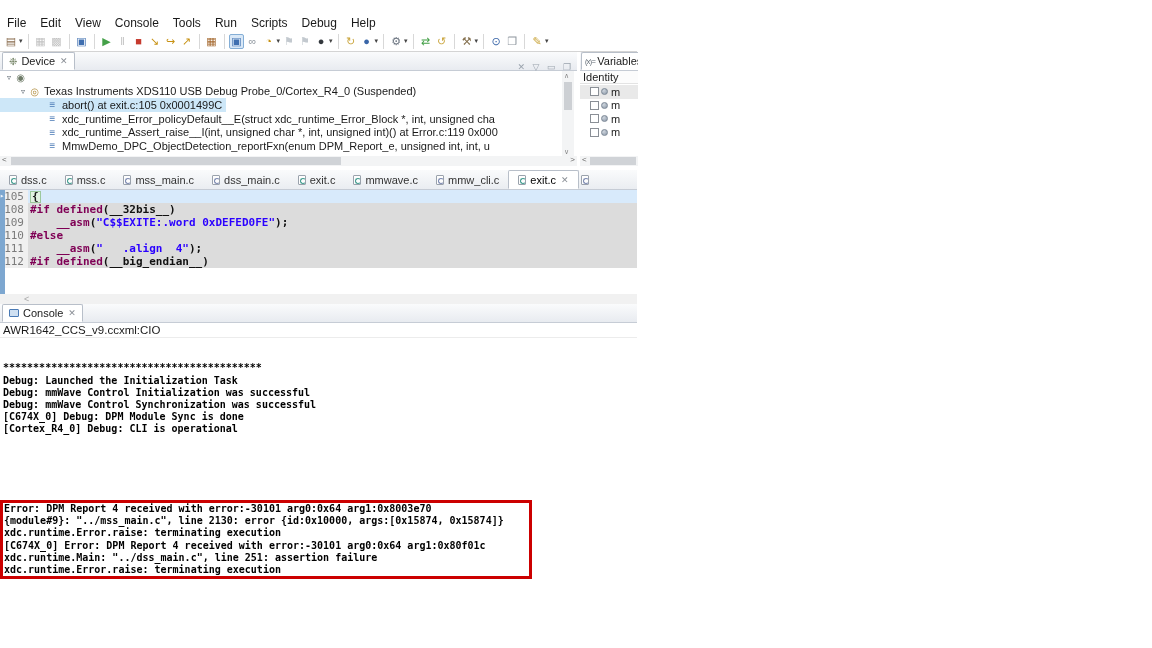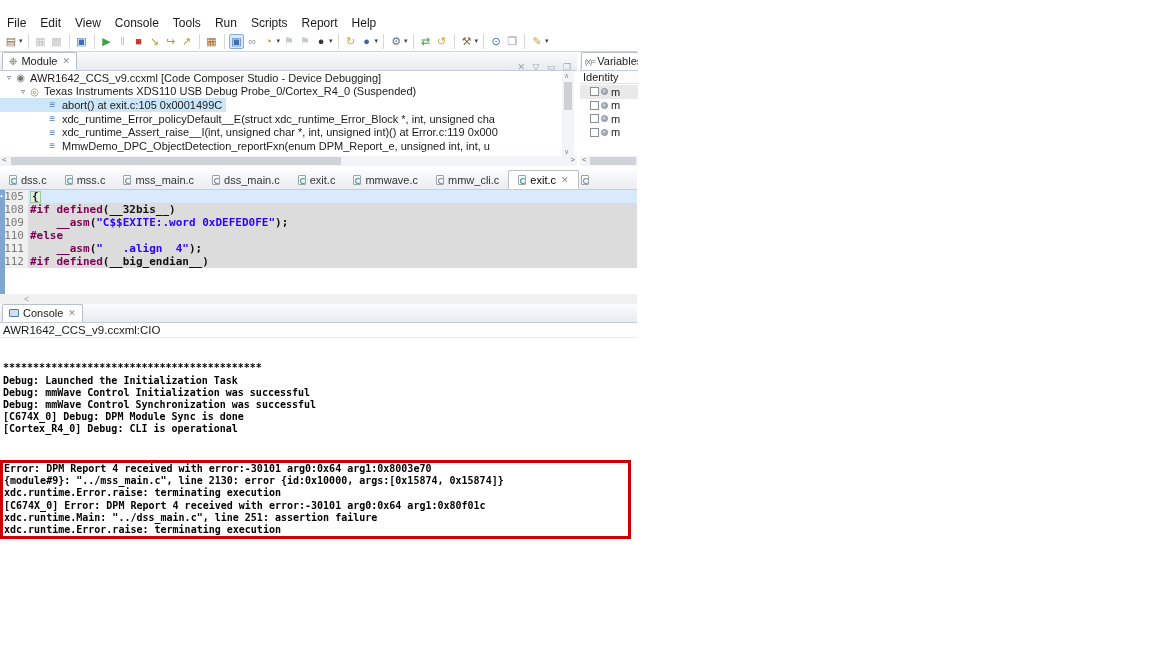--- a/index.html
+++ b/index.html
@@ -100,38 +100,38 @@
 
   
   .console-panel { position:absolute; left:0; top:304px; width:637px; height:200px; background:#fff; }
   .console-panel .viewtabs { left:0; top:0; width:637px; }
   .cio-title { position:absolute; left:0; top:20px; width:637px; height:14px; font-size:11.5px;
                padding-left:3px; color:#1a1a1a; border-bottom:1px solid #ececec; }
   .console-out { position:absolute; left:0; top:34px; width:637px;
                  font-family:"DejaVu Sans Mono", monospace; font-size:10px; font-weight:bold;
                  line-height:12.2px; white-space:pre; color:#000; }
   .cline { padding-left:3px; }
-  .redbox { width:631px; border:3px solid #cc0000; }
+  .redbox { width:532px; border:3px solid #cc0000;margin-top:40px; }
   .redbox .cline { padding-left:1px; }
 </style>
 </head>
 <body>
 
 <div id="canvas">
 
 
   <div class="menubar">
       <span class="menu-item">File</span>
       <span class="menu-item">Edit</span>
       <span class="menu-item">View</span>
       <span class="menu-item">Console</span>
       <span class="menu-item">Tools</span>
       <span class="menu-item">Run</span>
       <span class="menu-item">Scripts</span>
-      <span class="menu-item">Report</span>
+      <span class="menu-item">Debug</span>
       <span class="menu-item">Help</span>
     </div>
 
   <div class="toolbar">
       <span class="ti" style="color: rgb(138, 109, 79);">▤</span>
       <span class="dd">▾</span>
       <span class="tsep"></span>
       <span class="ti" style="color: rgb(194, 194, 194);">▦</span>
       <span class="ti" style="color: rgb(194, 194, 194);">▩</span>
       <span class="tsep"></span>
@@ -172,35 +172,34 @@
       <span class="ti" style="color: rgb(143, 151, 159);">❐</span>
       <span class="tsep"></span>
       <span class="ti" style="color: rgb(202, 165, 60);">✎</span>
       <span class="dd">▾</span>
     </div>
 
   <div class="debug-panel">
     <div class="viewtabs" style="left:0;top:0;width:577px;">
       <div class="vtab" style="margin-left:2px;">
         <span class="debug-glyph">❉</span>
-        <span>Module</span>
+        <span>Device</span>
         <span class="x">✕</span>
       </div>
       <div style="position:absolute; right:6px; top:4px;">
         <span class="view-ctrl">✕</span>
         <span class="view-ctrl">▽</span>
         <span class="view-ctrl">▭</span>
         <span class="view-ctrl">❐</span>
       </div>
     </div>
     <div class="debug-tree">
         <div class="trow" style="padding-left: 4px;">
           <span class="chev">▿</span>
           <span class="nicon" style="color: rgb(110, 123, 104);">◉</span>
-          <span>AWR1642_CCS_v9.ccxml [Code Composer Studio - Device Debugging]</span>
         </div>
         <div class="trow" style="padding-left: 18px;">
           <span class="chev">▿</span>
           <span class="nicon" style="color: rgb(176, 141, 62);">◎</span>
           <span>Texas Instruments XDS110 USB Debug Probe_0/Cortex_R4_0 (Suspended)</span>
         </div>
         <div class="trow sel" style="padding-left: 46px;">
           <span class="nicon" style="color: rgb(74, 122, 181);">≡</span>
           <span>abort() at exit.c:105 0x0001499C</span>
         </div>

